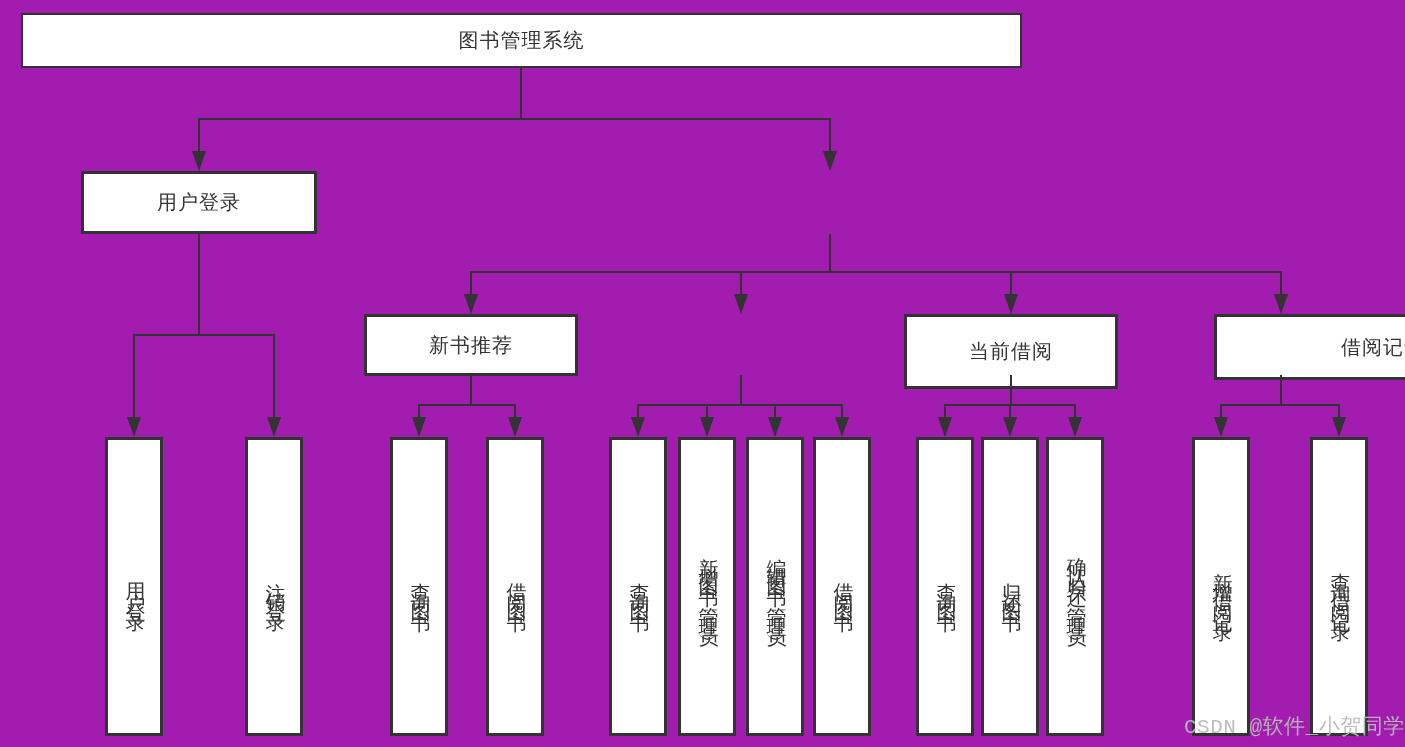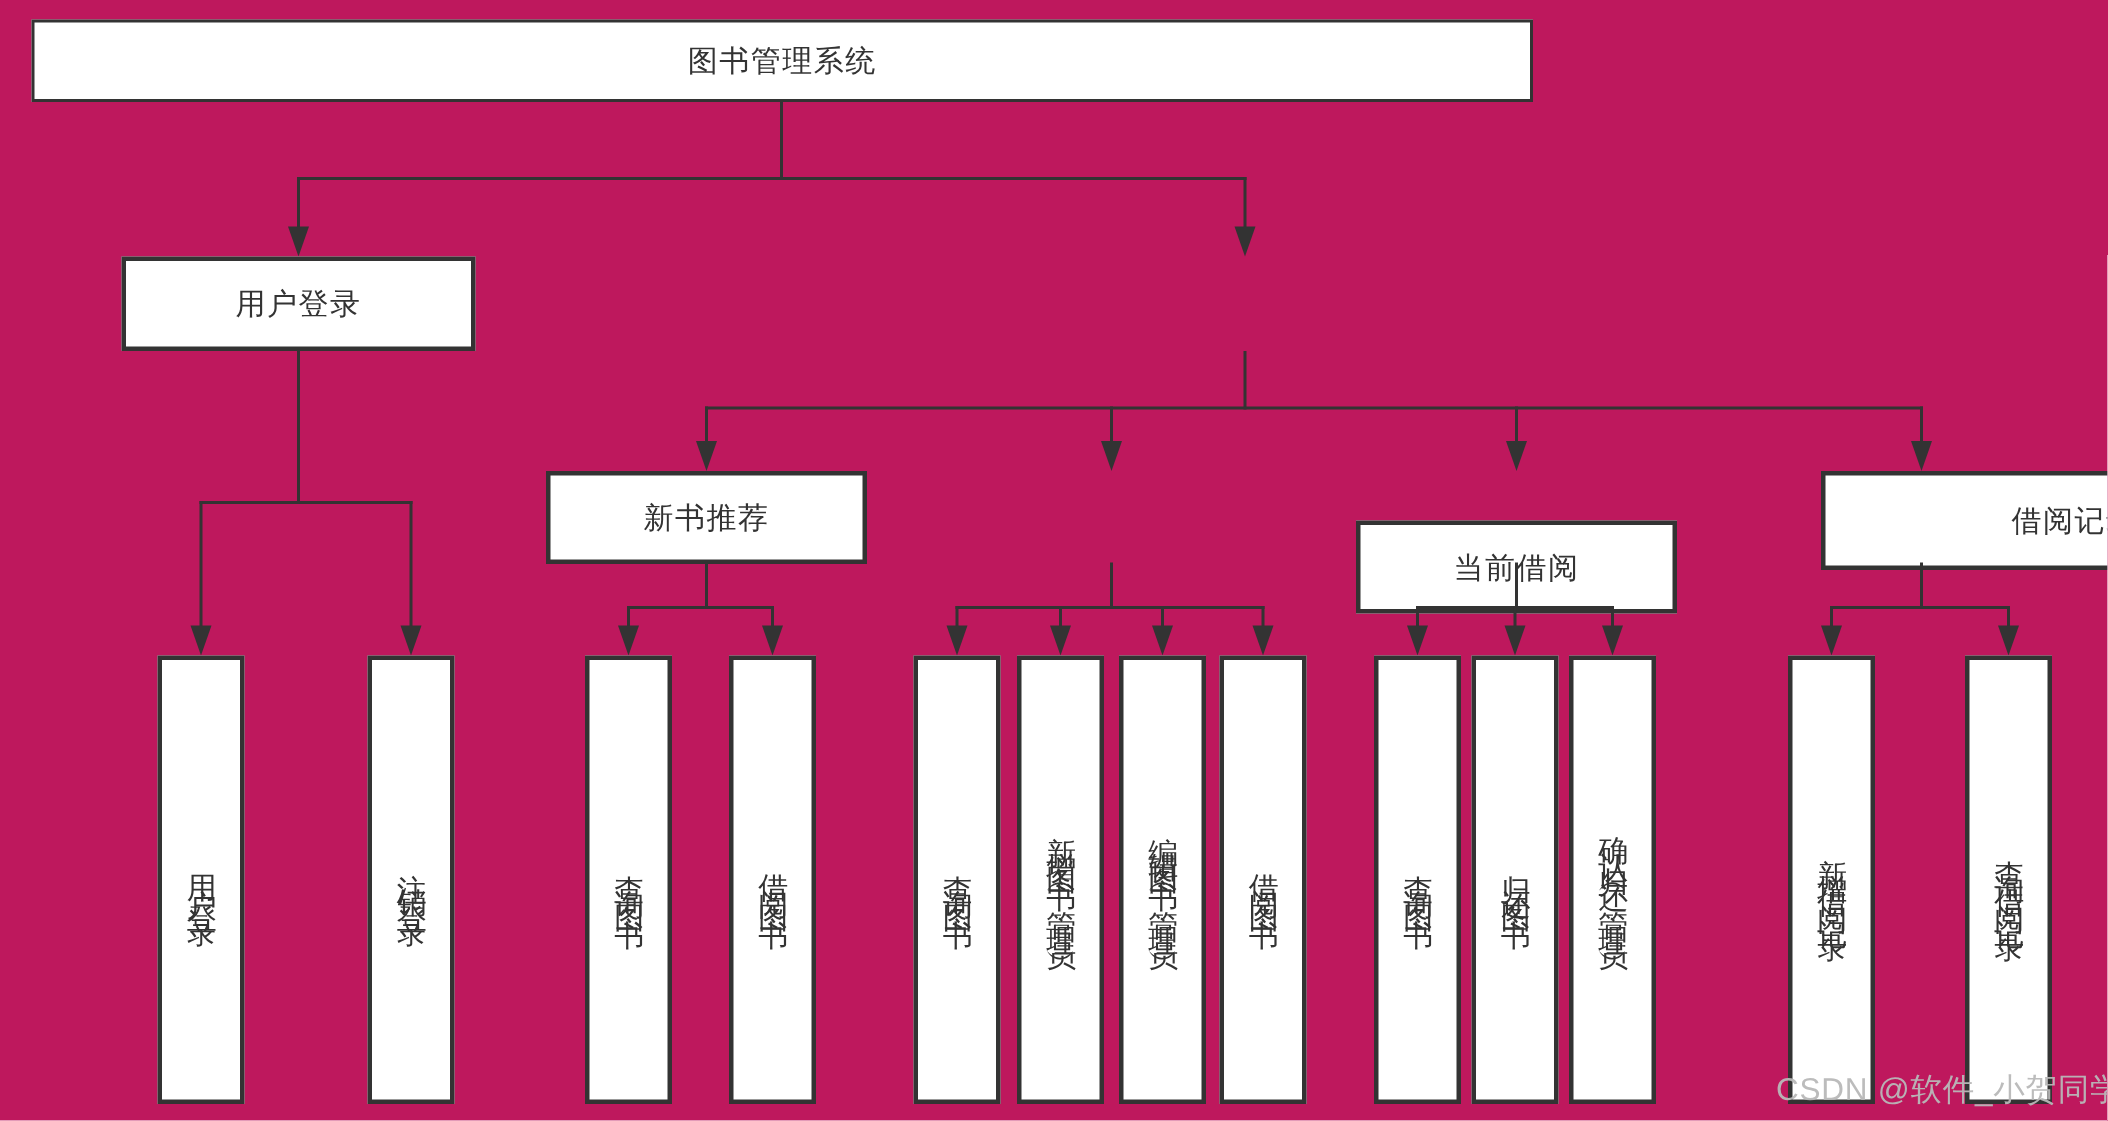--- a/index.html
+++ b/index.html
@@ -1,20 +1,20 @@
 <!DOCTYPE html>
 <html><head>
 <meta charset="utf-8">
 <style>
   html,body{margin:0;padding:0;background:#ffffff;}
   #stage{
     position:relative;
     width:1405px;height:747px;
-    background:#be185d;
-    font-family:Liberation Sans, sans-serif;
+    background:#a21caf;
+    font-family:Liberation Mono, monospace;
     overflow:hidden;
   }
   .node{
     position:absolute;
     border:3px solid #333333;
     background:#ffffff;
     display:flex;align-items:center;justify-content:center;
     color:#333333;
     font-size:20px;
     letter-spacing:1px;
@@ -82,21 +82,21 @@
   <div class="vl" style="left:740px;top:271px;height:24px;"></div>
   <div class="ar" style="left:734px;top:294px;"></div>
   <div class="vl" style="left:1010px;top:271px;height:24px;"></div>
   <div class="ar" style="left:1004px;top:294px;"></div>
   <div class="vl" style="left:1280px;top:271px;height:24px;"></div>
   <div class="ar" style="left:1274px;top:294px;"></div>
 
   <div class="node" style="left:364px;top:314px;width:214px;height:62px;text-align:center;">
     <span>新书推荐</span>
   </div>
-  <div class="node" style="left:904px;top:314px;width:214px;height:62px;margin-top:33px;">
+  <div class="node" style="left:904px;top:314px;width:214px;height:75px;">
     <span>当前借阅</span>
   </div>
   <div class="node" style="left:1214px;top:314px;width:214px;height:66px;justify-content:flex-end;">
     <span>借阅记录</span>
   </div>
 
   <div class="vl" style="left:470px;top:375px;height:31px;"></div>
   <div class="vl" style="left:740px;top:375px;height:31px;"></div>
   <div class="vl" style="left:1010px;top:375px;height:31px;"></div>
   <div class="vl" style="left:1280px;top:375px;height:31px;"></div>

